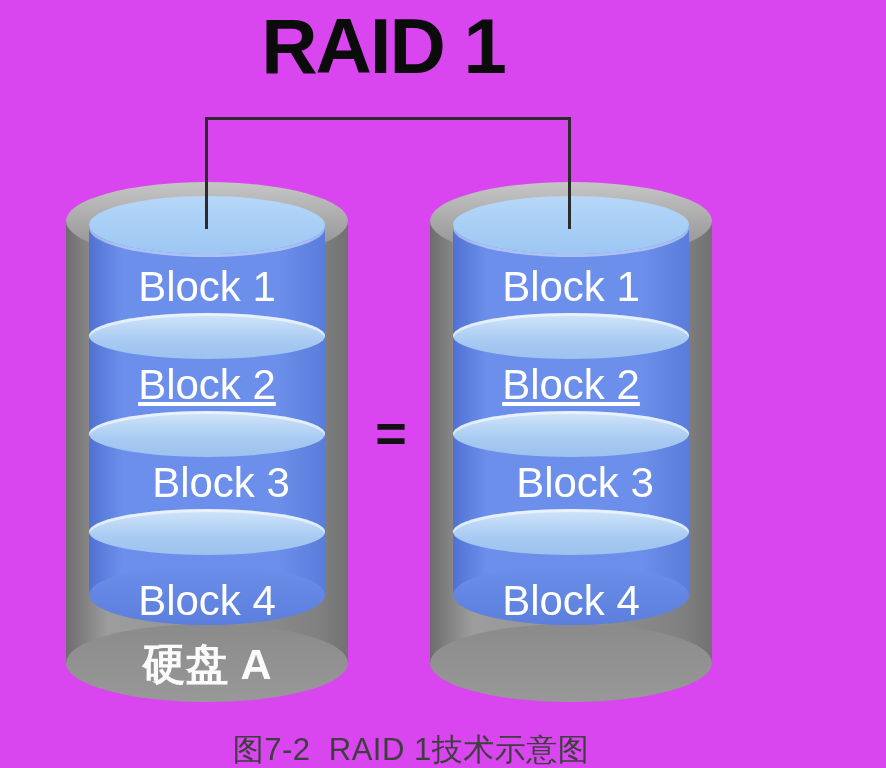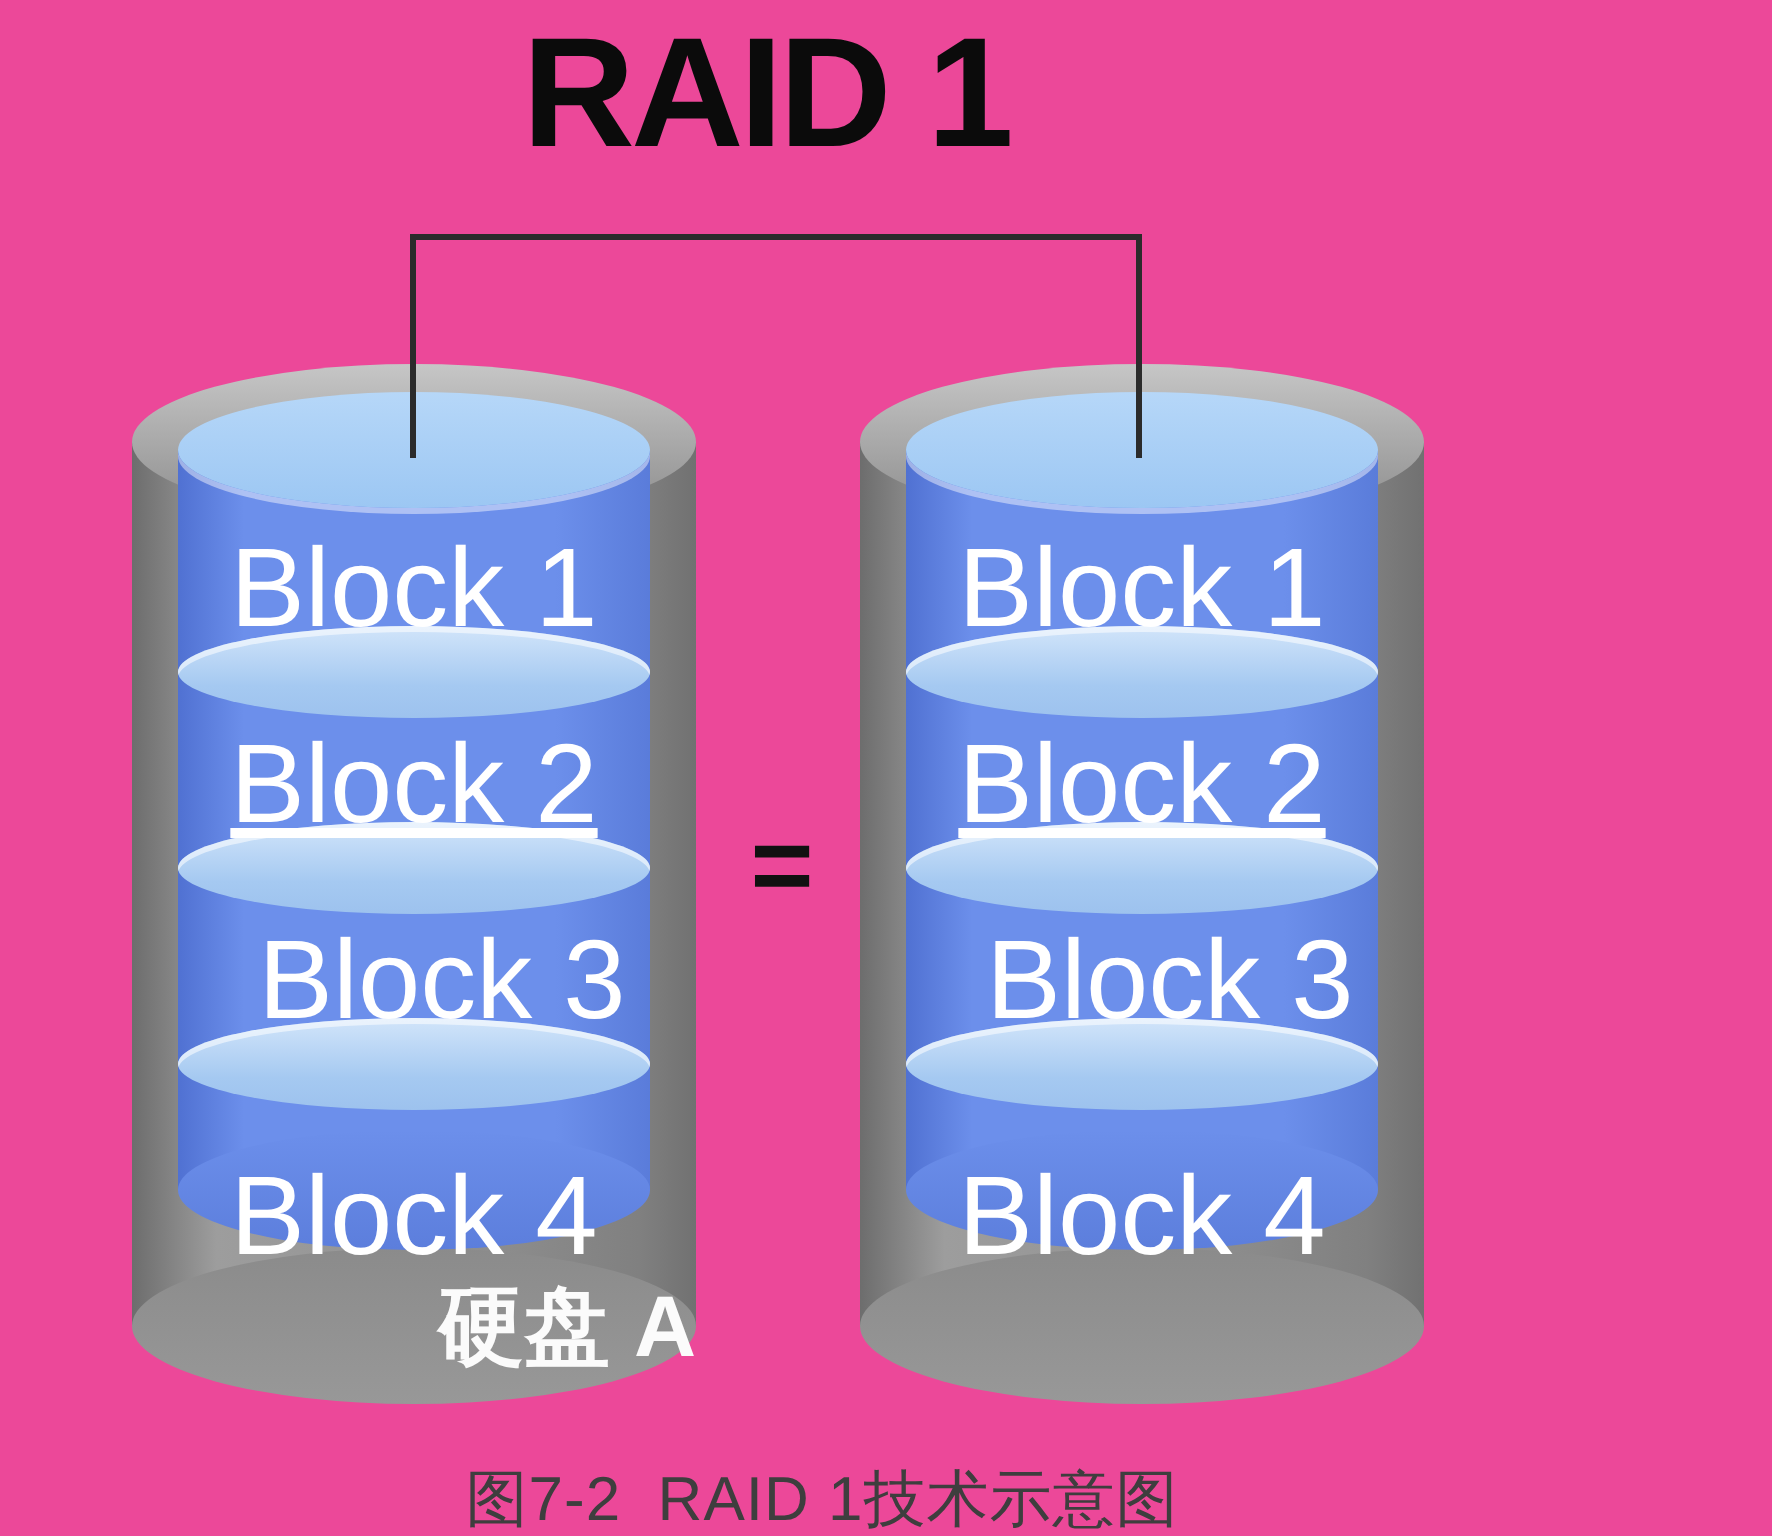--- a/index.html
+++ b/index.html
@@ -1,16 +1,16 @@
 <!DOCTYPE html>
 <html><head>
 <meta charset="utf-8">
 <style>
   html,body{margin:0;padding:0;background:#ffffff;}
-  .stage{position:relative;width:886px;height:768px;background:#ec4899;overflow:hidden;
+  .stage{position:relative;width:886px;height:768px;background:#d946ef;overflow:hidden;
          font-family:"Liberation Sans",sans-serif;}
 
   
   .title{position:absolute;left:383px;top:6px;transform:translateX(-50%);
          font-weight:700;font-size:78px;line-height:1.05;letter-spacing:-2px;color:#0b0b0b;white-space:nowrap;}
 
   
   .bracket-h{position:absolute;left:205px;top:117px;width:366px;height:3px;background:#2b2b2b;z-index:6;}
   .bracket-v{position:absolute;top:117px;width:3px;height:112px;background:#2b2b2b;z-index:6;}
   .bracket-v.left{left:205px;}
@@ -34,24 +34,24 @@
              background:linear-gradient(180deg,#6c8feb,#5c7edc);}
   .top-face{position:absolute;left:23px;top:14px;width:236px;height:58px;border-radius:50%;
              background:linear-gradient(180deg,#b6d7f8,#9cc7f3);
              box-shadow:0 3px 0 rgba(255,255,255,.45);}
   .divider{position:absolute;left:23px;width:236px;height:46px;border-radius:50%;
              background:linear-gradient(180deg,#d2e5fa 0%,#a5c9f1 65%,#9dc2ee 100%);
              box-shadow:inset 0 3px 0 rgba(255,255,255,.55);}
   .d1{top:131px;} .d2{top:229px;} .d3{top:327px;}
 
   .block-label{position:absolute;left:23px;width:236px;text-align:center;
-             font-size:56px;line-height:1;font-weight:400;color:#ffffff;white-space:nowrap;}
+             font-size:42px;line-height:1;font-weight:400;color:#ffffff;white-space:nowrap;}
   .b1{top:84px;} .b2{top:182px;text-decoration:underline;} .b3{top:280px;margin-left:14px;} .b4{top:398px;}
 
-  .disk-label{position:absolute;left:0;top:461px;width:282px;text-align:right;
+  .disk-label{position:absolute;left:0;top:461px;width:282px;text-align:center;
              font-weight:700;font-size:43px;line-height:1;color:#fbfbfb;white-space:nowrap;}
 
   
   .equals{position:absolute;left:391px;top:433px;transform:translate(-50%,-50%);
              font-weight:700;font-size:54px;color:#111111;}
 
   
   .caption{position:absolute;left:411px;top:731px;transform:translateX(-50%);
              font-size:31px;line-height:1.2;letter-spacing:.5px;color:#3e3e3e;white-space:pre;}
 </style>

